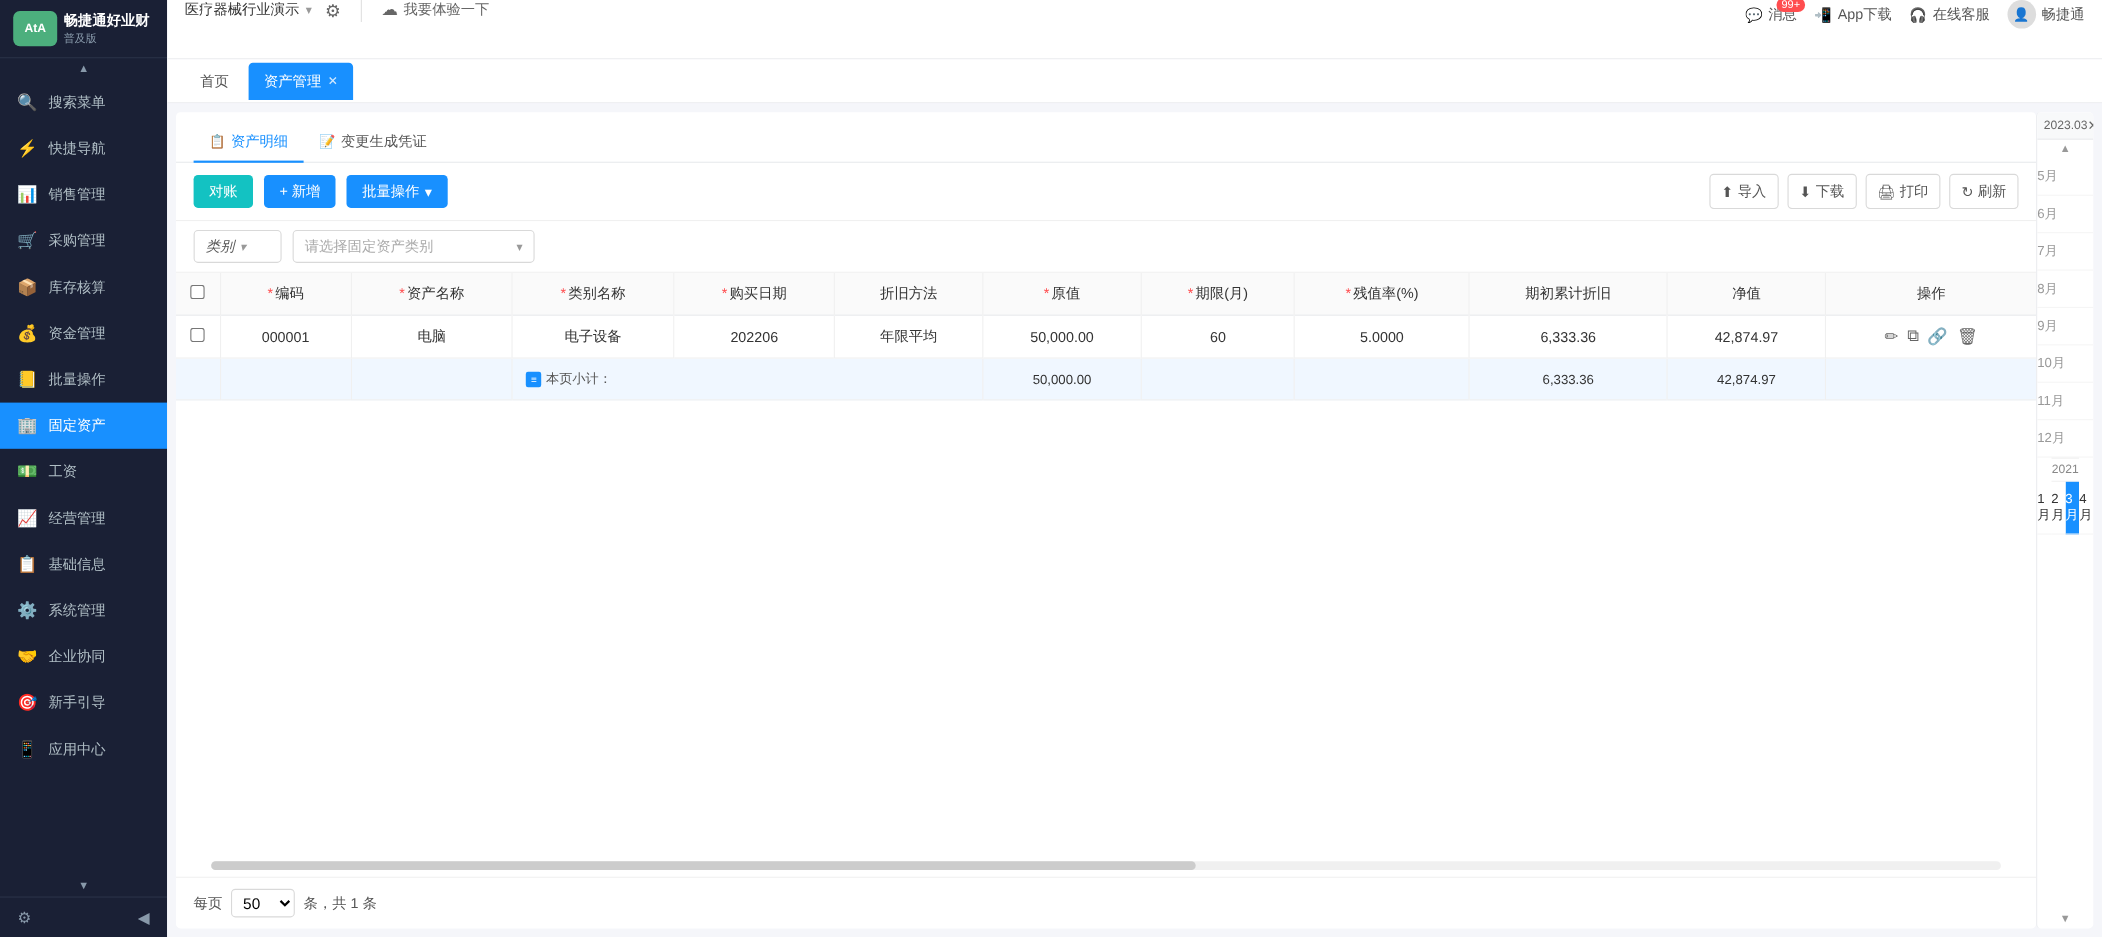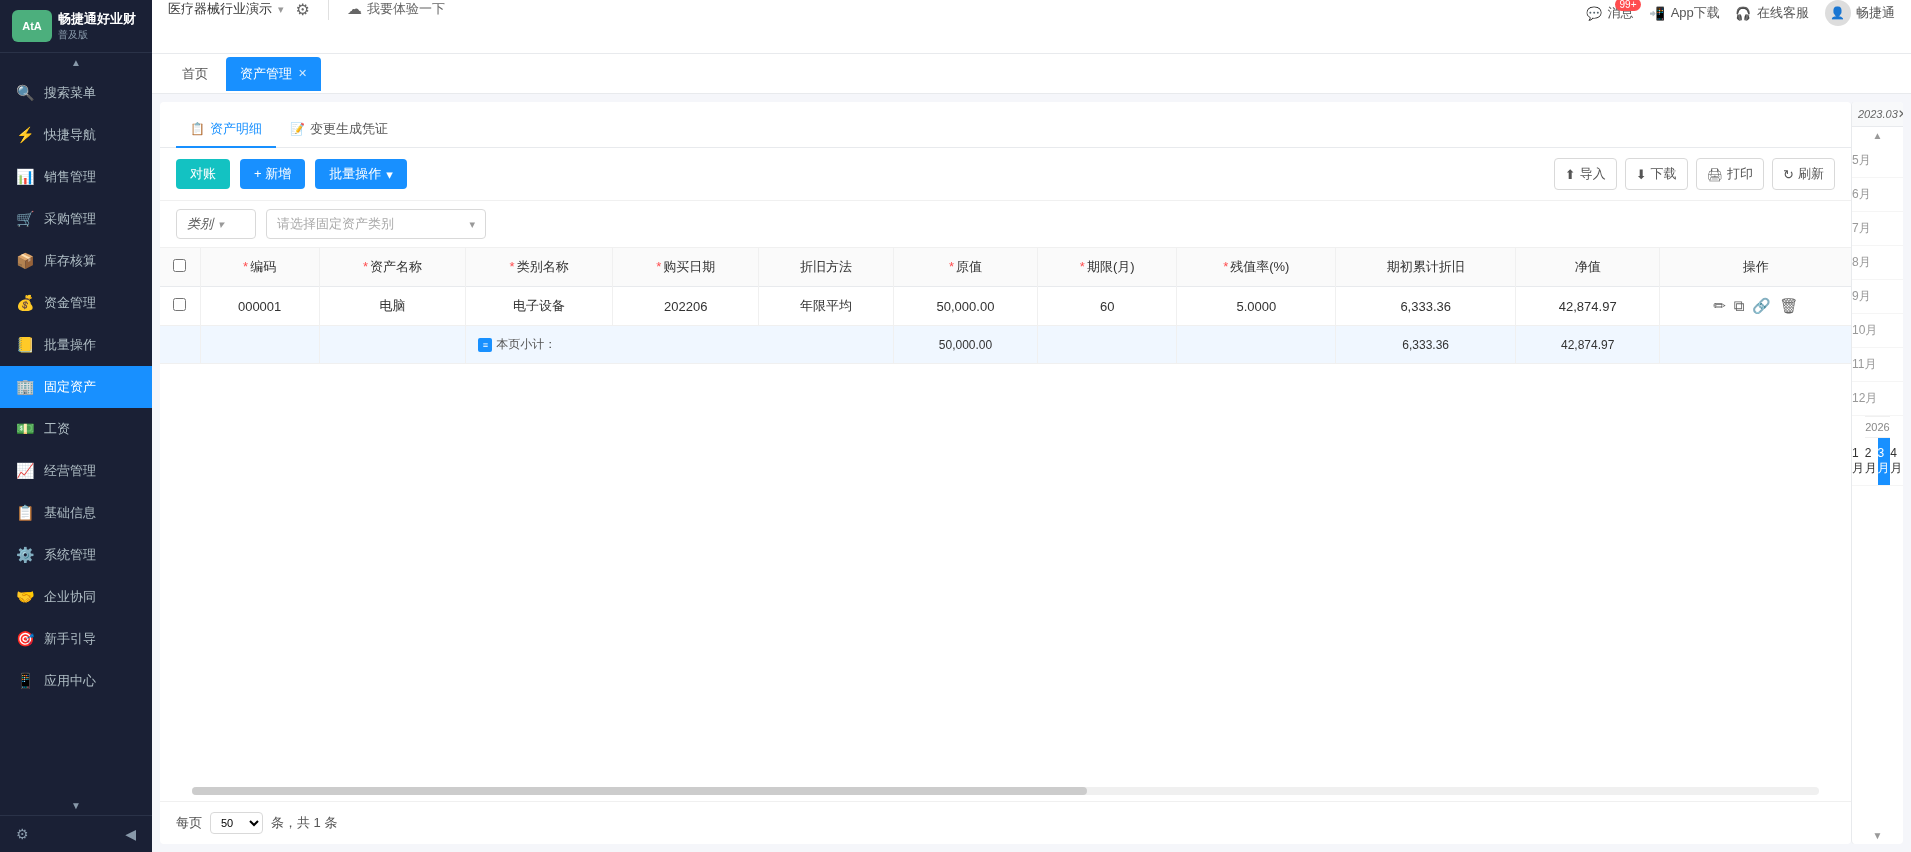--- a/index.html
+++ b/index.html
@@ -359,21 +359,21 @@
       align-items: center;
       gap: 8px;
       font-size: 13px;
       color: #555;
       flex-shrink: 0;
     }
     .pagination select {
       border: 1px solid #d9d9d9;
       border-radius: 4px;
       padding: 3px 6px;
-      font-size: 11px;
+      font-size: 14px;
       background: white;
     }
 
     
     .right-panel {
       width: 52px;
       background: white;
       border-left: 1px solid #e8eaed;
       display: flex;
       flex-direction: column;
@@ -698,41 +698,41 @@
           <option value="20">20</option>
           <option value="100">100</option>
         </select>
         <span>条，共 1 条</span>
       </div>
 
     </div>
 
     <div class="right-panel">
       <div style="display:flex; align-items:center; justify-content:space-between; width:100%; padding:5px 6px; border-bottom:1px solid #e8eaed; background:#f8f9fa;">
-        <span style="font-size:11px;color:#666;font-style:italic;">2023.03</span>
+        <span style="font-size:11px;color:#666;">2023.03</span>
         <div style="display:flex;gap:3px;">
           <span style="cursor:pointer;color:#666;font-size:12px;">✕</span>
 
         </div>
       </div>
 
       <div style="text-align:center;padding:3px;cursor:pointer;color:#999;font-size:10px;">▲</div>
 
       <div style="display:flex;flex-direction:column;width:100%;">
         <div class="month-item prev-year">5月</div>
         <div class="month-item prev-year">6月</div>
         <div class="month-item prev-year">7月</div>
         <div class="month-item prev-year">8月</div>
         <div class="month-item prev-year">9月</div>
         <div class="month-item prev-year">10月</div>
         <div class="month-item prev-year">11月</div>
         <div class="month-item prev-year">12月</div>
       </div>
 
-      <div style="text-align:center;font-size:11px;color:#888;padding:4px 0;border-top:1px solid #f0f0f0;border-bottom:1px solid #f0f0f0;">2026</div>
+      <div style="text-align:center;font-size:11px;color:#888;padding:4px 0;border-top:1px solid #f0f0f0;border-bottom:1px solid #f0f0f0;">2021</div>
 
       <div style="display:flex;flex-direction:row;width:100%;">
         <div class="month-item">1月</div>
         <div class="month-item">2月</div>
         <div class="month-item current">3月</div>
         <div class="month-item">4月</div>
       </div>
 
       <div style="text-align:center;padding:3px;cursor:pointer;color:#999;font-size:10px;margin-top:auto;">▼</div>
 

